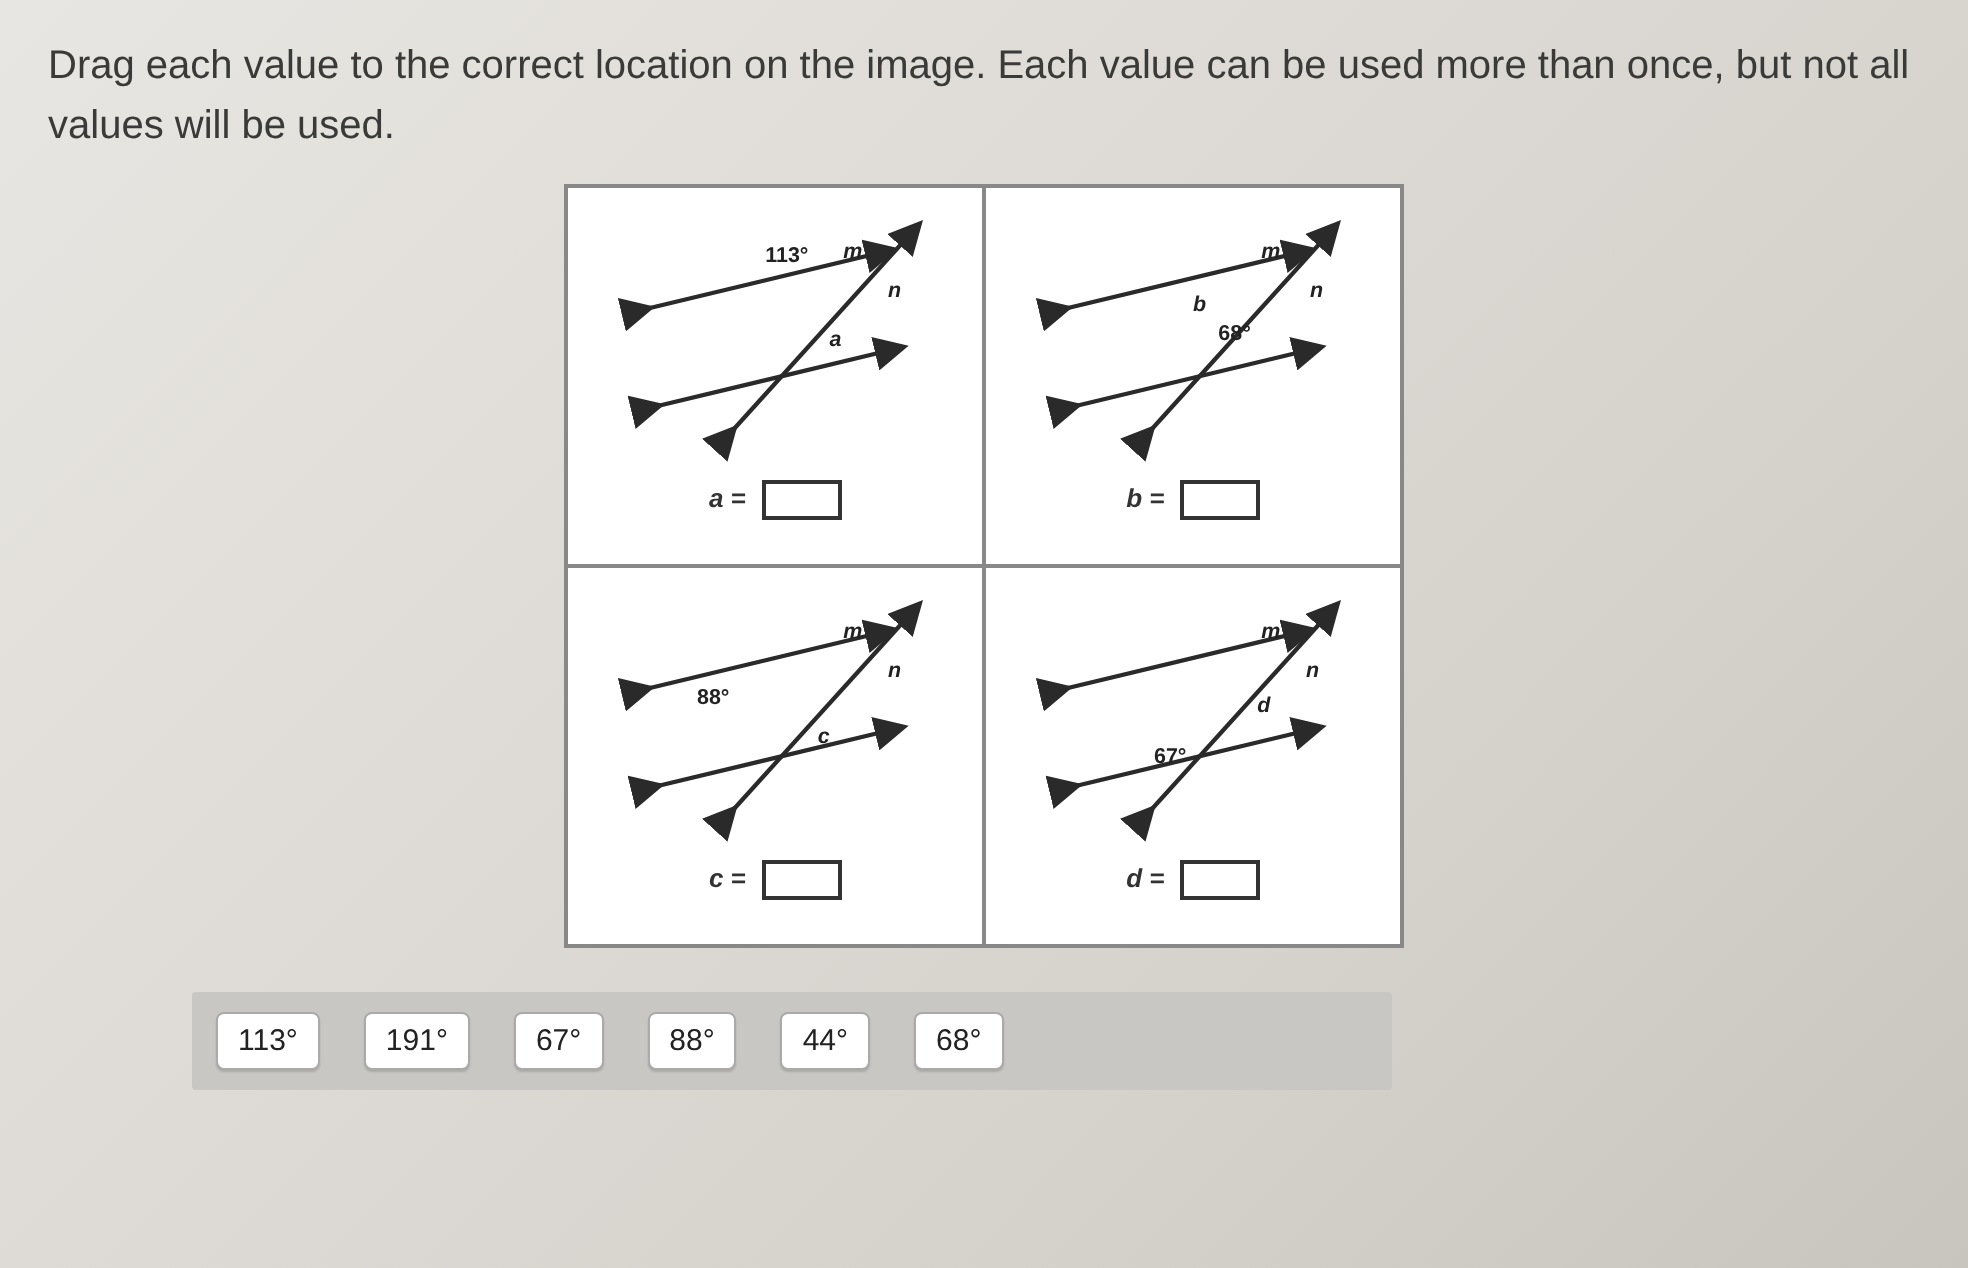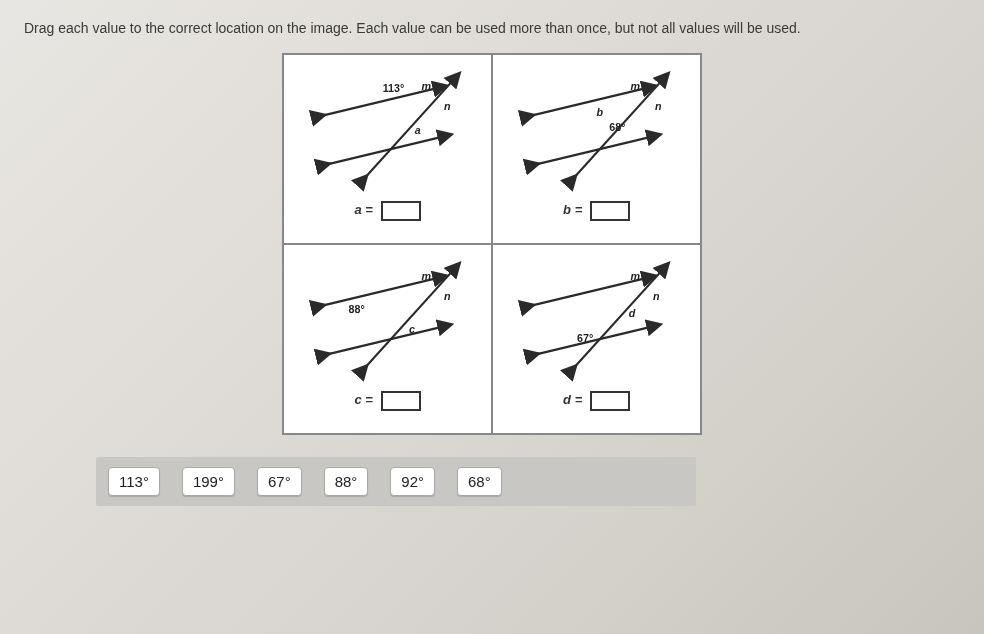--- a/index.html
+++ b/index.html
@@ -5,21 +5,21 @@
   * { box-sizing: border-box; margin: 0; padding: 0; }
   body {
     background: linear-gradient(135deg, #e8e6e2 0%, #dedbd6 40%, #d5d2cc 70%, #c8c5bf 100%);
     font-family: Arial, sans-serif;
     padding: 18px 24px;
     width: 984px;
     height: 634px;
     color: #3a3a38;
     position: relative;
   }
-  .instructions { font-size: 14px; line-height: 1.5; }
+  .instructions { font-size: 20px; line-height: 1.5; }
   .instructions p { margin-bottom: 14px; }
   .parallel { font-weight: bold; font-family: 'Courier New', monospace; }
 
   .diagram-grid {
     width: 420px;
     margin: 8px auto 0 auto;
     background: #fff;
     border: 1px solid #888;
     display: grid;
     grid-template-columns: 1fr 1fr;
@@ -166,18 +166,18 @@
     <div class="ansrow">
       <span>d =</span>
       <span class="ansbox"></span>
     </div>
   </div>
 
 </div>
 
 <div class="options-bar">
   <div class="chip">113°</div>
-  <div class="chip">199°</div>
+  <div class="chip">191°</div>
   <div class="chip">67°</div>
   <div class="chip">88°</div>
-  <div class="chip">92°</div>
+  <div class="chip">44°</div>
   <div class="chip">68°</div>
 </div>
 
 </body></html>

